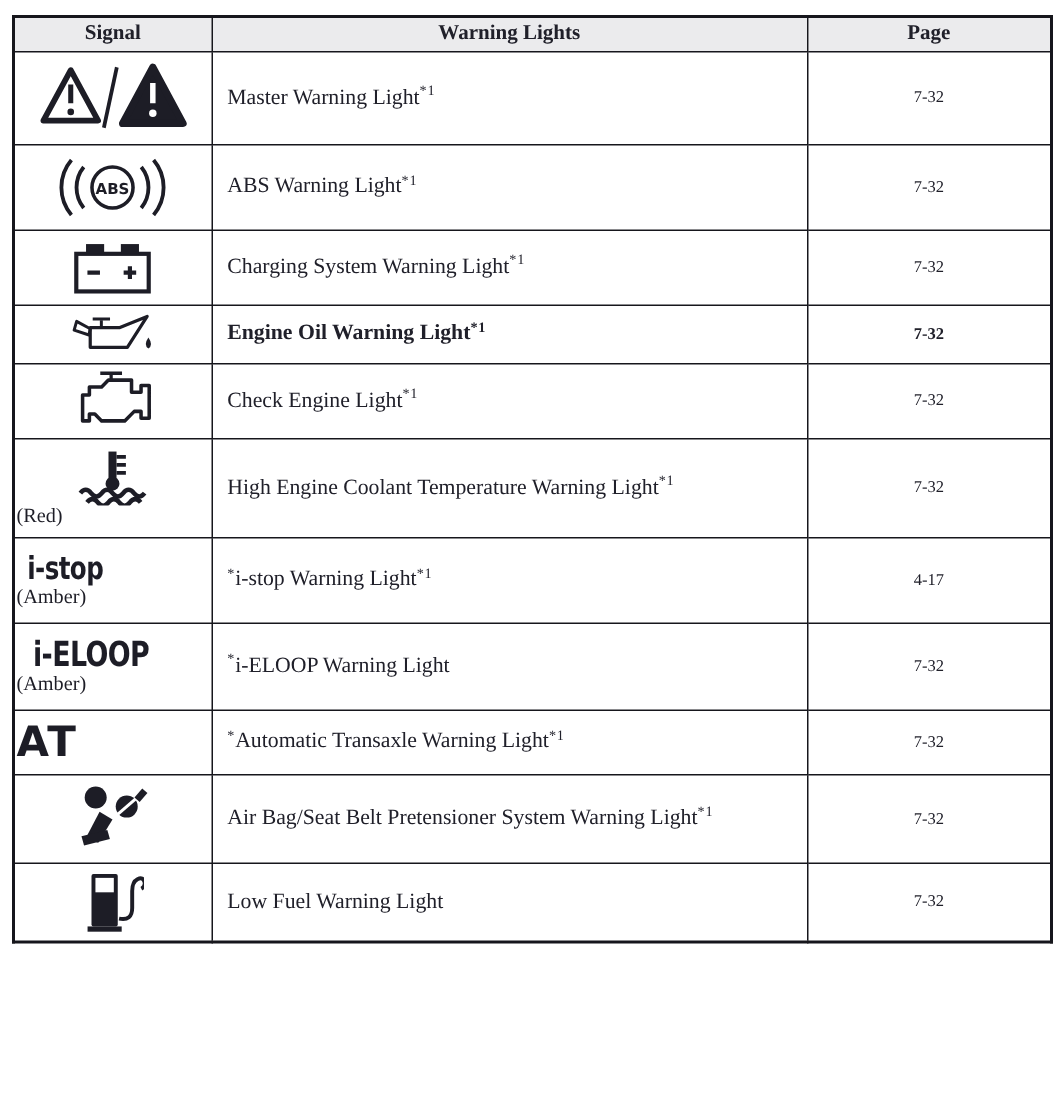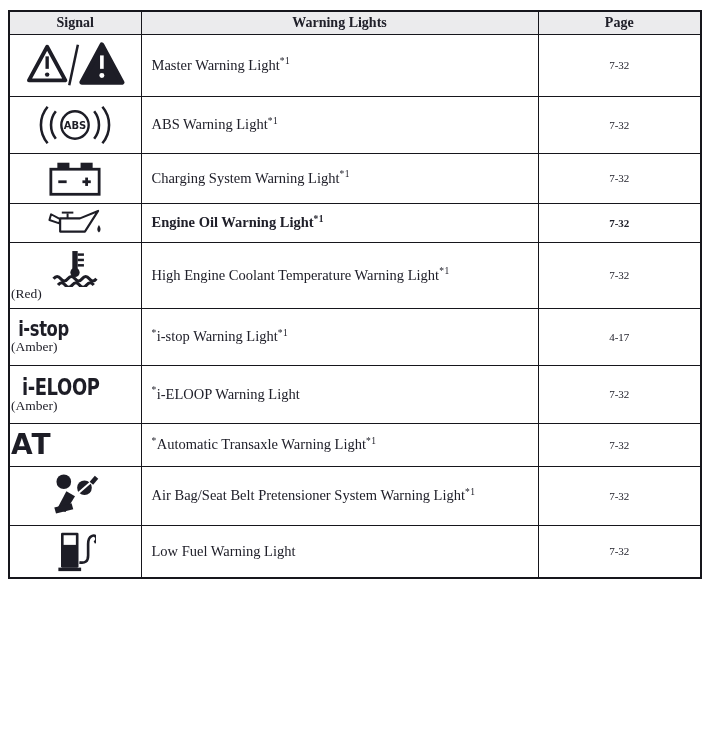--- a/index.html
+++ b/index.html
@@ -95,20 +95,31 @@
         <path d="M16 16 L5 10 L3 17 L15 21 Z" fill="none" stroke="currentColor" stroke-width="2.4" stroke-linejoin="round"></path>
         <line x1="25" y1="15" x2="25" y2="9" stroke="currentColor" stroke-width="2.4"></line>
         <line x1="18" y1="8" x2="32" y2="8" stroke="currentColor" stroke-width="2.4"></line>
         <path d="M63 23 q4.2 6 0 9 q-4.2 -3 0 -9" fill="currentColor"></path>
       </svg>
     </td>
     <td class="wl"><span class="sup"></span><span>Engine Oil Warning Light</span><span class="sup">*1</span></td>
     <td class="pg">7-32</td>
   </tr>
 
+  <tr style="height:50px;">
+    <td class="sig">
+      <svg viewBox="0 0 64 46" width="58" height="42">
+        <path d="M10 19 h5 v-6 h9 l5 -5 h17 v9 h7 v-5 h6 v24 h-6 v-5 h-5 l-7 7 h-17 l-5 -5 h-4 v5 h-5 z" fill="none" stroke="currentColor" stroke-width="2.6" stroke-linejoin="round"></path>
+        <line x1="31" y1="8" x2="31" y2="3" stroke="currentColor" stroke-width="2.4"></line>
+        <line x1="23" y1="3" x2="39" y2="3" stroke="currentColor" stroke-width="2.6"></line>
+      </svg>
+    </td>
+    <td class="wl"><span class="sup"></span><span>Check Engine Light</span><span class="sup">*1</span></td>
+    <td class="pg">7-32</td>
+  </tr>
 
   <tr style="height:66px;">
     <td class="sig">
       <svg class="withcap" viewBox="0 0 56 42" width="50" height="38">
         <rect x="25" y="2" width="6" height="22" fill="currentColor"></rect>
         <line x1="31" y1="6" x2="38" y2="6" stroke="currentColor" stroke-width="2.8"></line>
         <line x1="31" y1="12" x2="38" y2="12" stroke="currentColor" stroke-width="2.8"></line>
         <line x1="31" y1="18" x2="38" y2="18" stroke="currentColor" stroke-width="2.8"></line>
         <circle cx="28" cy="26" r="5.2" fill="currentColor"></circle>
         <path d="M4 33 q4 -5 8 0 t8 0 t8 0 t8 0 t8 0 t8 0" fill="none" stroke="currentColor" stroke-width="3.4"></path>

